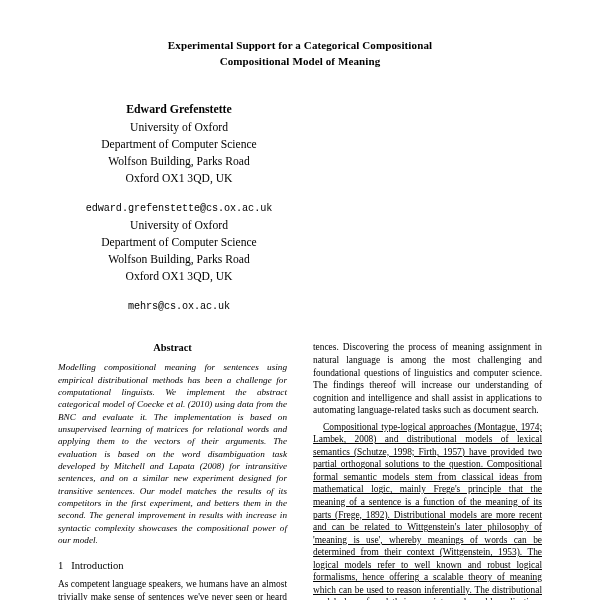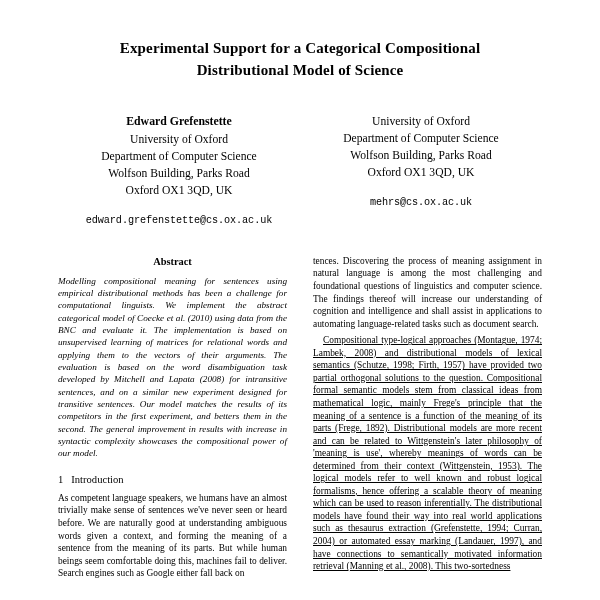--- a/index.html
+++ b/index.html
@@ -17,29 +17,30 @@
   .page {
     width: 600px;
     height: 600px;
     box-sizing: border-box;
     padding: 38px 58px 0 58px;
     position: relative;
   }
   .title {
     text-align: center;
     font-weight: bold;
-    font-size: 15px;
+    font-size: 11px;
     line-height: 1.45;
     margin: 0 auto;
     max-width: 470px;
     letter-spacing: 0.01em;
   }
   .authors {
     display: flex;
     margin-top: 31px;
+    flex-direction: column;
   }
   .author {
     width: 50%;
     text-align: center;
     font-size: 11.6px;
     line-height: 1.47;
   }
   .author .name {
     font-weight: bold;
     font-size: 11.8px;
@@ -96,21 +97,21 @@
     text-indent: 0;
   }
 </style>
 </head>
 <body>
 
 <div class="page">
 
   <div class="title">
     <span>Experimental Support for a Categorical Compositional</span><br>
-    <span>Distributional Model of Science</span>
+    <span>Compositional Model of Meaning</span>
   </div>
 
   <div class="authors">
     <div class="author">
       <div class="name">Edward Grefenstette</div>
       <div>University of Oxford</div>
       <div>Department of Computer Science</div>
       <div>Wolfson Building, Parks Road</div>
       <div>Oxford OX1 3QD, UK</div>
       <div class="email">edward.grefenstette@cs.ox.ac.uk</div>

